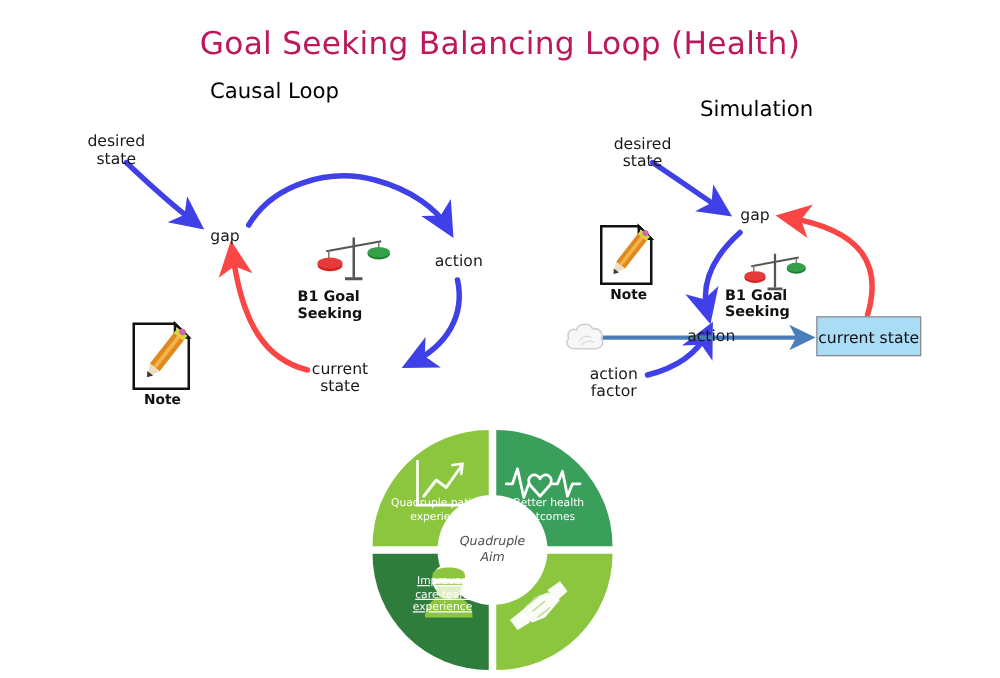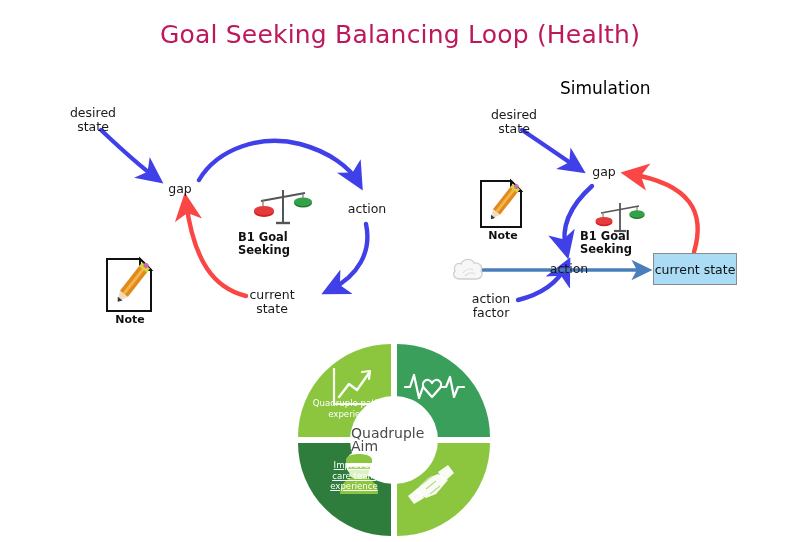--- a/index.html
+++ b/index.html
@@ -93,25 +93,27 @@
     top: 342px;
     width: 196px;
     height: 196px;
   }
   .donut-center-label {
     position: absolute;
     left: 50%;
     top: 50%;
     transform: translate(-50%, -50%);
     width: 86px;
-    font-size: 14px;
+    text-align: center;
+    font-size: 10px;
     line-height: 13px;
     color: #4a4a4a;
     white-space: pre-line;
     pointer-events: none;
+    font-style: italic;
   }
   .quad-text {
     position: absolute;
     font-size: 8.6px;
     line-height: 10.5px;
     color: #ffffff;
     text-align: center;
     white-space: pre-line;
     pointer-events: none;
   }
@@ -120,20 +122,21 @@
   .qt-bl { left: 16px;  top: 118px; width: 84px; text-decoration: underline; }
   .qt-br { left: 101px; top: 128px; width: 84px; }
 </style>
 </head>
 <body>
 
 <div class="canvas">
 
   <div class="page-title">Goal Seeking Balancing Loop (Health)</div>
 
+  <div class="panel-heading heading-causal">Causal Loop</div>
   <div class="panel-heading heading-sim">Simulation</div>
 
   <svg class="svg-layer" viewBox="0 0 800 542">
     <defs>
       <marker id="ah-blue" markerWidth="7" markerHeight="7" refX="4.2" refY="3.5" orient="auto" markerUnits="strokeWidth">
         <path d="M0,0.4 L6.4,3.5 L0,6.6 L1.7,3.5 Z" fill="#4040e8"></path>
       </marker>
       <marker id="ah-red" markerWidth="7" markerHeight="7" refX="4.2" refY="3.5" orient="auto" markerUnits="strokeWidth">
         <path d="M0,0.4 L6.4,3.5 L0,6.6 L1.7,3.5 Z" fill="#fb4646"></path>
       </marker>
@@ -316,20 +319,22 @@
       <g>
         <path d="M118,150 L132,136 L142,132 L152,138 L140,152 L130,156 Z" fill="#ffffff" opacity="0.95"></path>
         <path d="M122,146 L112,154 L118,162 L128,156" fill="#ffffff" opacity="0.95"></path>
         <path d="M148,140 L158,131 L152,123 L142,130" fill="#ffffff" opacity="0.95"></path>
         <path d="M126,142 L136,134 M130,147 L140,139 M134,152 L144,144" stroke="#b6d98a" stroke-width="1.1" fill="none"></path>
       </g>
     </svg>
 
     <div class="quad-text qt-tl">Quadruple patient
 experience</div>
+    <div class="quad-text qt-tr">Better health
+outcomes</div>
     <div class="quad-text qt-bl">Improved
 care team
 experience</div>
 
     <div class="donut-center-label">Quadruple
 Aim</div>
   </div>
 
 </div>
 

